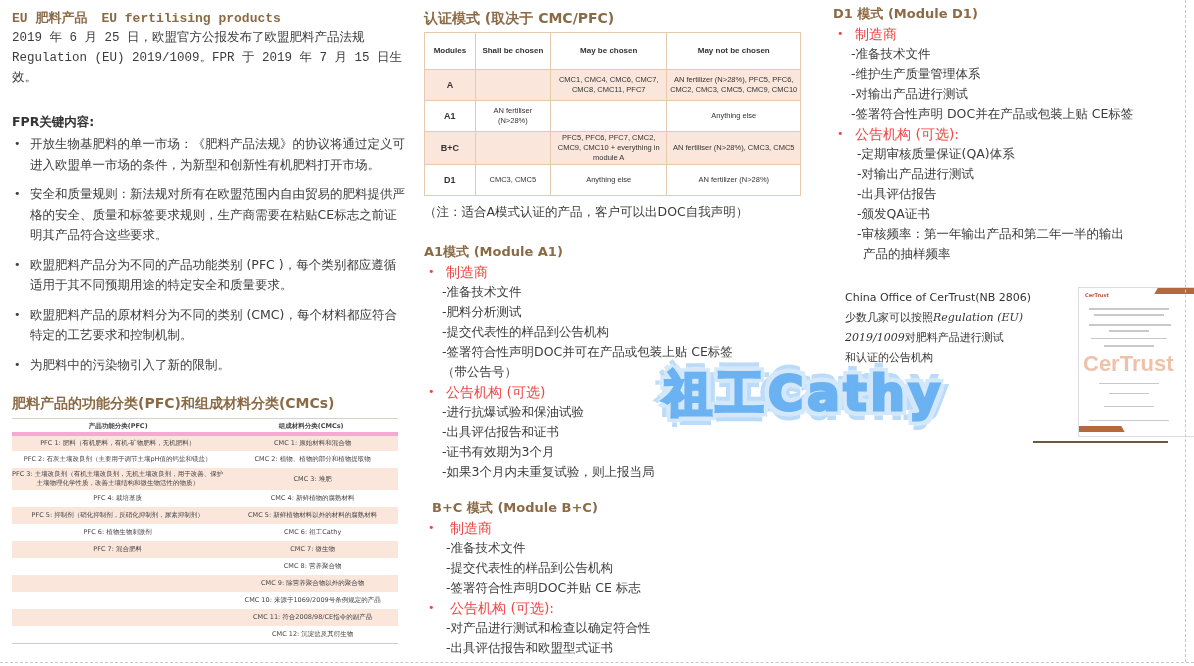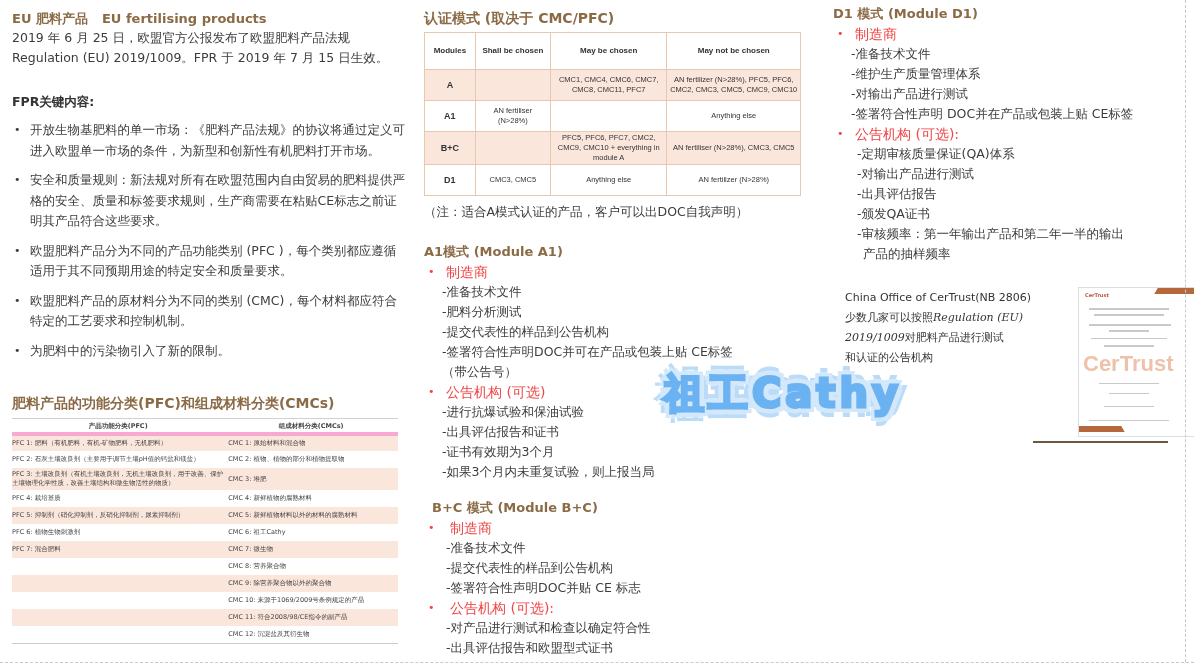--- a/index.html
+++ b/index.html
@@ -8,32 +8,32 @@
 
   .col { position: absolute; top: 0; }
   .col-left { left: 12px; width: 395px; }
   .col-mid { left: 424px; width: 385px; }
   .col-right { left: 833px; width: 340px; }
 
   .heading { color: #8b6a46; font-weight: bold; font-size: 13px; line-height: 18px; }
   .body-text { font-size: 12.5px; line-height: 20px; color: #3c3c3c; }
 
   
-  .intro { margin-top: 10px; }
+  .intro { margin-top: 10px; font-family: Liberation Mono, monospace; }
   .intro .heading span + span { margin-left: 14px; }
   .fpr-title { margin-top: 24px; font-weight: bold; font-size: 12.5px; color: #333; line-height: 20px; }
-  ul.bullets { list-style: none; margin-top: 8px; }
+  ul.bullets { list-style: none; margin-top: 2px; }
   ul.bullets li { position: relative; padding-left: 18px; font-size: 12.5px; line-height: 20.5px; margin-bottom: 9px; color: #3c3c3c; }
   ul.bullets li::before { content: "\2022"; position: absolute; left: 2px; top: 0; font-size: 11px; }
 
   .pfc-title { position: absolute; top: 395px; left: 0; font-size: 14px; font-weight: bold; color: #8b6a46; }
   .pfc-rule { position: absolute; top: 418px; left: 0; width: 386px; border-top: 1px solid #d9cfc4; }
   table.pfc { position: absolute; top: 420px; left: 0; width: 386px; border-collapse: collapse; font-size: 6.5px; color: #444; }
   table.pfc th { font-weight: bold; height: 14px; text-align: center; border-bottom: 4px solid #f9a8d4; font-size: 6.5px; }
-  table.pfc td { height: 17px; padding: 0 1px 0 0; vertical-align: middle; line-height: 9px; }
+  table.pfc td { height: 17px; padding: 0 1px 0 0; vertical-align: middle; line-height: 9px; text-align: center; }
   table.pfc tr.odd td { background: #fbe6dc; }
   table.pfc tr.tall td { height: 22px; }
   table.pfc tr:last-child td { border-bottom: 1px solid #ccc; }
   table.pfc td.c2 { padding-left: 4px; }
 
   
   .mode-title { margin-top: 8px; font-size: 14px; color: #8b6a46; font-weight: bold; line-height: 20px; }
   table.modes { margin-top: 4px; width: 377px; border-collapse: collapse; font-family: "Liberation Sans", sans-serif; font-size: 7.5px; color: #333; }
   table.modes th, table.modes td { border: 1px solid #e6c9ae; text-align: center; vertical-align: middle; padding: 1px 2px; line-height: 10px; }
   table.modes th { height: 37px; font-weight: bold; font-size: 8px; }
@@ -54,21 +54,21 @@
   .nb-text .italic { font-family: "DejaVu Serif", serif; font-style: italic; }
   .cert { position: absolute; top: 287px; left: 245px; width: 124px; height: 150px; background: #fff; border: 1px solid #ddd; overflow: hidden; text-decoration: underline; }
   .cert .band-top { position: absolute; right: 0; top: 0; width: 45px; height: 6px; background: #b6683d; transform: skewX(-30deg); }
   .cert .logo { position: absolute; left: 6px; top: 4px; font-size: 5px; color: #c0583c; font-weight: bold; }
   .cert .line { position: absolute; left: 10px; height: 2px; background: #888; opacity: 0.45; }
   .cert .mark { position: absolute; left: 4px; top: 63px; font-size: 22px; font-weight: bold; color: #e8a888; opacity: 0.7; font-family: "Liberation Sans", sans-serif; }
   .cert .band-bot { position: absolute; left: -6px; bottom: 4px; width: 50px; height: 6px; background: #b6683d; transform: skewX(30deg); }
   .cert-rule { position: absolute; top: 441px; left: 200px; width: 135px; border-top: 2px solid #6b5a3a; }
 
   
-  .watermark { position: absolute; left: 664px; top: 358px; font-family: "DejaVu Sans", sans-serif; font-size: 40px; font-weight: bold; color: #5aaaf0; letter-spacing: 4px;
+  .watermark { position: absolute; left: 664px; top: 358px; font-family: "DejaVu Sans", sans-serif; font-size: 48px; font-weight: bold; color: #5aaaf0; letter-spacing: 4px;
     -webkit-text-stroke: 3px #5aaaf0;
     text-shadow: 0 0 0 #cfe6fb, 6px 0 0 #cfe6fb, -6px 0 0 #cfe6fb, 0 6px 0 #cfe6fb, 0 -6px 0 #cfe6fb, 5px 5px 0 #cfe6fb, -5px -5px 0 #cfe6fb, 5px -5px 0 #cfe6fb, -5px 5px 0 #cfe6fb, 10px 0 0 #b4d8f8, -10px 0 0 #b4d8f8, 0 10px 0 #b4d8f8, 0 -10px 0 #b4d8f8;
     opacity: 0.9; line-height: 70px; white-space: nowrap; }
 
   
   .dot-h { position: absolute; left: 0; top: 662px; width: 1194px; border-top: 1px dashed #c8c8c8; }
   .dot-v { position: absolute; left: 1185px; top: 0; height: 662px; border-left: 1px dashed #c8c8c8; }
 </style>
 </head>
 <body>

